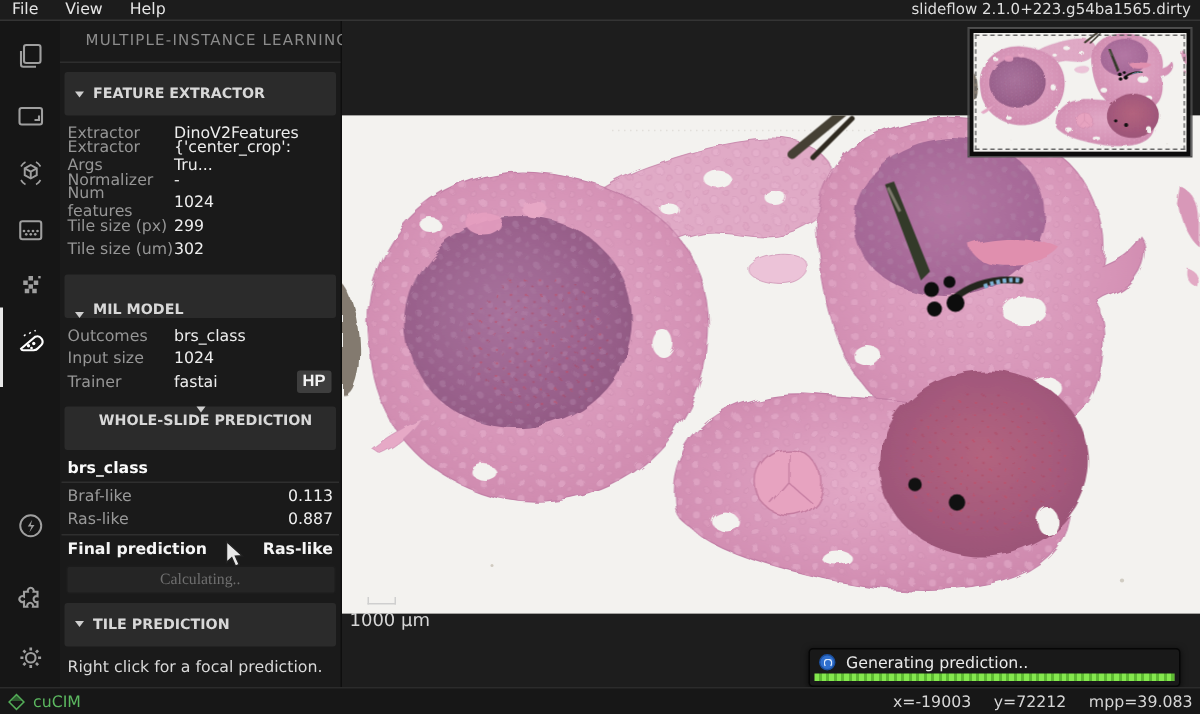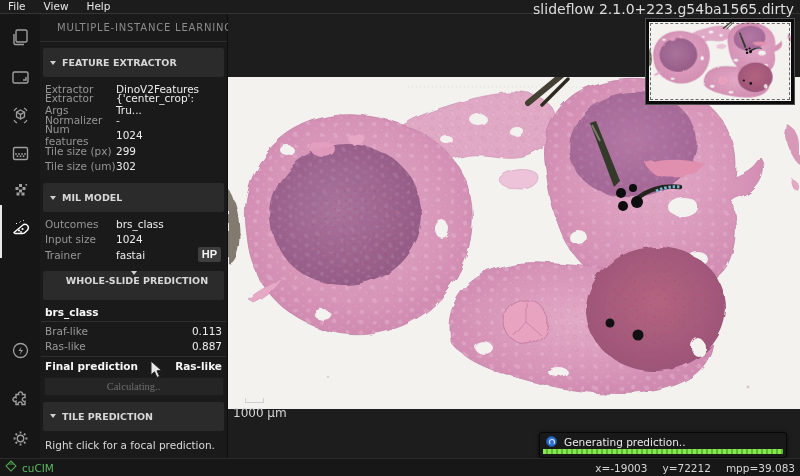--- a/index.html
+++ b/index.html
@@ -3,21 +3,21 @@
 <meta charset="utf-8">
 <style>
   * { margin:0; padding:0; box-sizing:border-box; }
   html,body { width:800px; height:476px; overflow:hidden; background:#1d1d1d;
     font-family:"DejaVu Sans", sans-serif; }
   .menubar { position:absolute; left:0; top:0; width:800px; height:14px;
     background:#1c1c1c; border-bottom:1px solid #343434; display:flex; align-items:flex-start;
     font-size:10.5px; color:#e6e6e6; z-index:50; }
   .menu-item { padding:0 9px; cursor:default; }
   .menu-item:first-child { padding-left:8px; }
-  .app-title { position:absolute; right:6px; top:1px; font-size:14px; color:#dedede;margin-left:17px; }
+  .app-title { position:absolute; right:6px; top:1px; font-size:10px; color:#dedede;margin-left:17px; }
 
   .main { position:absolute; left:0; top:14px; width:800px; height:444px; display:flex; }
 
   
   .rail { position:relative; width:40px; height:444px; background:#161616; flex:none; }
   .rail .ric { position:absolute; left:10px; width:21px; height:21px; color:#9f9f9f; }
   .rail .ric svg { width:21px; height:21px; display:block; }
   .rail .ric.active { color:#ffffff; }
   .active-bar { position:absolute; left:0; top:191px; width:2px; height:53px; background:#e8e8e8; }
 
@@ -26,21 +26,21 @@
     border-right:1px solid #0e0e0e; font-size:10.5px; }
   .panel-head { height:28px; display:flex; align-items:center; padding:0 8px 0 17px;
     border-bottom:1px solid #2e2e2e; }
   .panel-title { flex:1; color:#8c8c8c; font-size:10px; letter-spacing:0.8px; white-space:nowrap; }
   .gear { width:13px; height:13px; color:#a8a8a8; }
   .gear svg { width:13px; height:13px; display:block; }
   .pill { margin:0 3px; height:29px; background:#2b2b2b; border-radius:2px; display:flex;
     align-items:center; padding-left:7px; color:#d8d8d8; font-size:9.5px; font-weight:bold; }
   .pill .tri { width:0; height:0; border-left:3.5px solid transparent; border-right:3.5px solid transparent;
     border-top:4.5px solid #cfcfcf; margin-right:6px; }
-  .mt6{margin-top:6px;} .mt9{margin-top:9px;} .mt10{margin-top:8px;flex-direction:column;} .mt4{margin-top:4px;} .mt8{margin-top:8px;}
+  .mt6{margin-top:6px;} .mt9{margin-top:9px;align-items:flex-end;} .mt10{margin-top:8px;flex-direction:column;} .mt4{margin-top:4px;} .mt8{margin-top:8px;}
   .rows { margin-top:4px; }
   .row { display:flex; align-items:center; height:15.5px; padding:0 6px 0 5px; }
   .row .lbl { width:71px; color:#969696; flex:none; }
   .row .val { color:#ededed; }
   .hpbtn { margin-left:auto; background:#3e3e3e; color:#f2f2f2; font-size:11px; font-weight:bold;
     border:none; border-radius:2px; padding:2px 4px; line-height:1; }
   .outname { padding:2px 5px; color:#fafafa; font-weight:bold; height:15px; }
   .hr { border:none; border-top:1px solid #2f2f2f; margin:2px 1px; }
   .prow { display:flex; justify-content:space-between; height:15px; align-items:center; padding:0 5px; }
   .prow .lbl { color:#9a9a9a; } .prow .val { color:#efefef;text-align:center; }
@@ -73,21 +73,21 @@
     border:1.5px solid #1b4f9e; position:relative; flex:none; }
   .spinner:after { content:""; position:absolute; left:2px; top:2px; width:4px; height:4px;
     border:1.5px solid #dce9fb; border-radius:50%; border-bottom-color:transparent; }
   .toast-text { margin-left:7px; color:#eaeaea; font-size:10.5px; white-space:nowrap; }
   .progress { position:absolute; left:3px; right:3px; bottom:3px; height:5px; background:#123307; }
   .progress-fill { height:100%; background:repeating-linear-gradient(90deg,#84e84e 0 3px,#5db932 3px 5px); }
 
   
   .statusbar { position:absolute; left:0; top:458px; width:800px; height:18px; background:#171717;
     border-top:1px solid #2b2b2b; display:flex; align-items:center; font-size:10.5px; z-index:40; }
-  .backend { display:flex; align-items:flex-start; color:#5cb860; margin-left:7px; }
+  .backend { display:flex; align-items:center; color:#5cb860; margin-left:7px; }
   .diamond { width:8px; height:8px; border:1.5px solid #53ad57; transform:rotate(45deg);
     margin-right:7px; background:linear-gradient(135deg,#2d5c2f 40%,#171717 40%); }
   .coords { margin-left:auto; margin-right:5px; display:flex; gap:15px; color:#d6d6d6; }
 
   .cursor { position:absolute; left:150px; top:360px; z-index:99; pointer-events:none; }
 </style>
 </head>
 <body>
 
 <div class="menubar">

